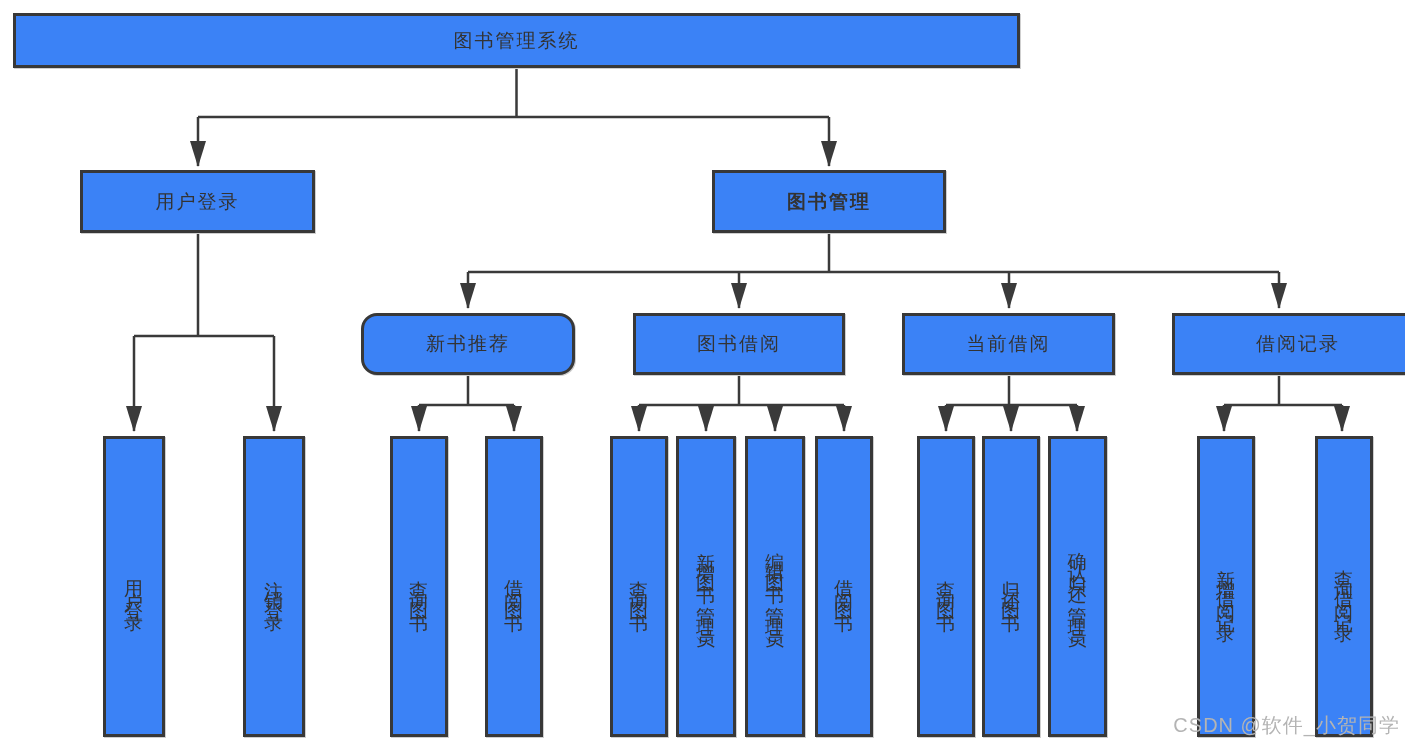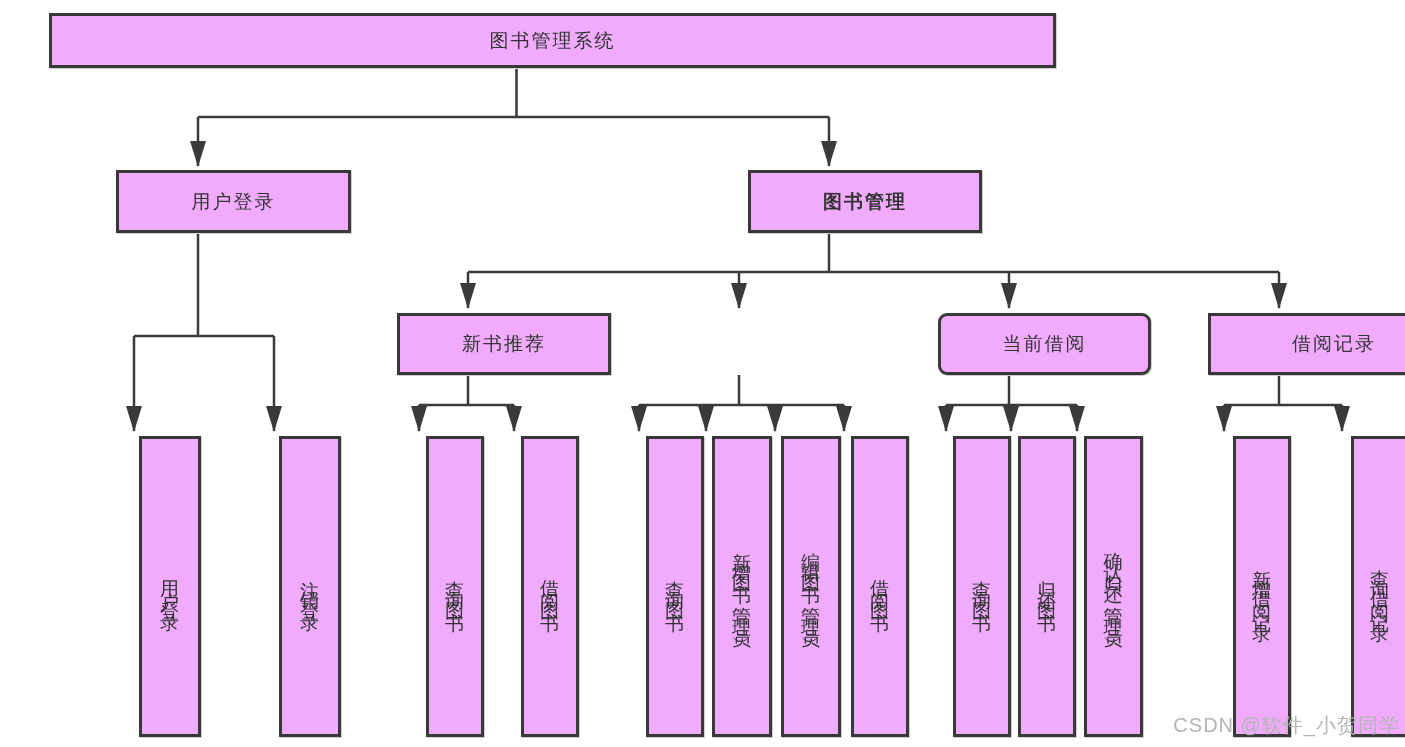--- a/index.html
+++ b/index.html
@@ -8,29 +8,28 @@
     width:1405px; height:747px;
     background:#ffffff;
     font-family:"Liberation Sans","DejaVu Sans",sans-serif;
     color:#333333;
     overflow:hidden;
   }
   svg.connectors { position:absolute; left:0; top:0; width:1405px; height:747px; }
   svg.connectors path { stroke:#3a3a3a; stroke-width:2.5; fill:none; }
   .node {
     position:absolute;
-    background:#f0abfc;
+    background:#3b82f6;
     border:3px solid #383838;
     box-sizing:border-box;
     display:flex; align-items:center; justify-content:center;
     font-size:19px;
     color:#333333;
     box-shadow:1px 1px 0 #cfcfcf;
     z-index:2;
-    margin-left:36px;
   }
   .node .hlabel { white-space:nowrap; letter-spacing:2px; }
   .node .vtext {
     writing-mode:vertical-rl;
     text-orientation:mixed;
     letter-spacing:11px;
     line-height:1;
     font-size:19px;
   }
   .watermark {
@@ -90,24 +89,27 @@
     <span class="hlabel">图书管理系统</span>
   </div>
 
   <div class="node" style="left:80px; top:170px; width:235px; height:63px;">
     <span class="hlabel">用户登录</span>
   </div>
   <div class="node" style="left:712px; top:170px; width:234px; height:63px;font-weight:bold;">
     <span class="hlabel">图书管理</span>
   </div>
 
-  <div class="node" style="left:361px; top:313px; width:214px; height:62px;">
+  <div class="node" style="left:361px; top:313px; width:214px; height:62px;border-radius:16px;">
     <span class="hlabel">新书推荐</span>
   </div>
-  <div class="node" style="left:902px; top:313px; width:213px; height:62px;border-radius:9px;">
+  <div class="node" style="left:633px; top:313px; width:212px; height:62px;">
+    <span class="hlabel">图书借阅</span>
+  </div>
+  <div class="node" style="left:902px; top:313px; width:213px; height:62px;">
     <span class="hlabel">当前借阅</span>
   </div>
   <div class="node" style="left:1172px; top:313px; width:252px; height:62px;">
     <span class="hlabel">借阅记录</span>
   </div>
 
   <div class="node" style="left:103px; top:436px; width:62px; height:301px;">
     <span class="vtext">用户登录</span>
   </div>
   <div class="node" style="left:243px; top:436px; width:62px; height:301px;">

